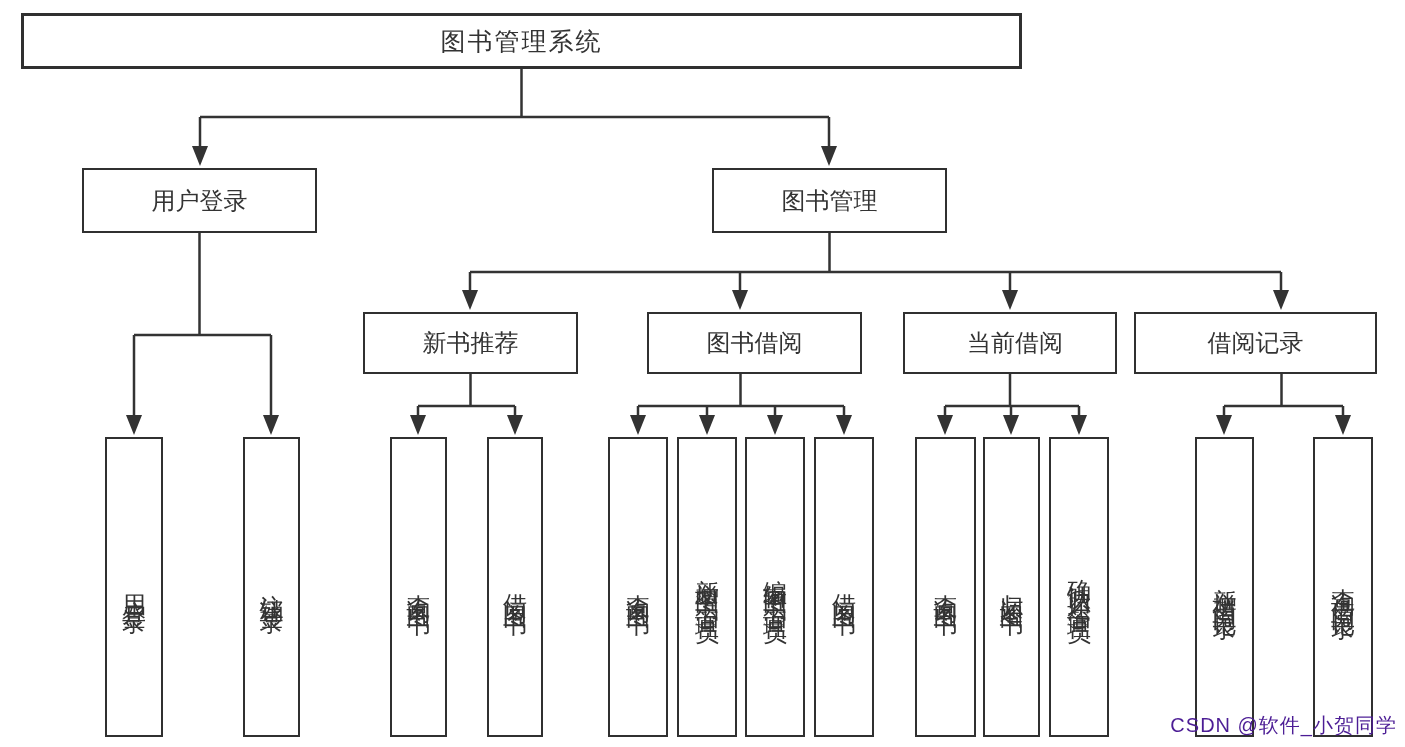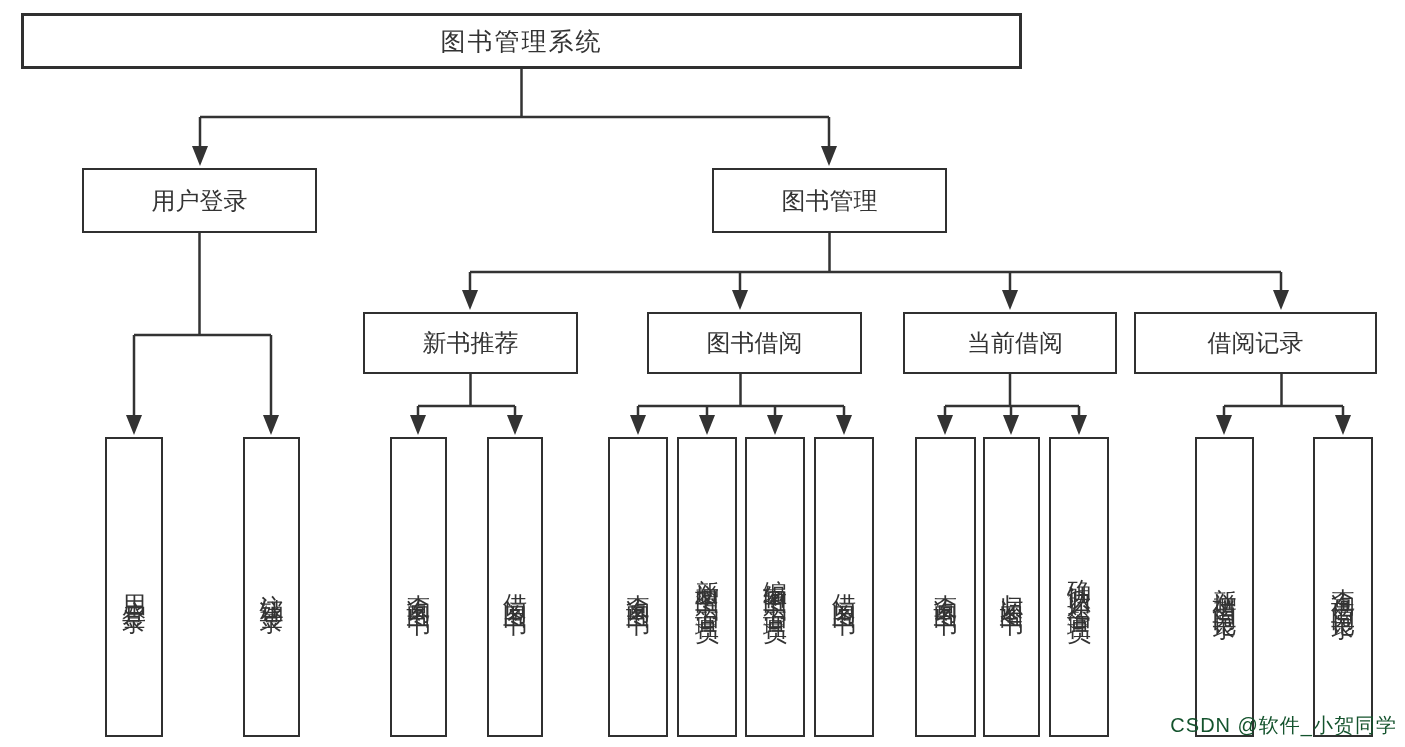--- a/index.html
+++ b/index.html
@@ -20,21 +20,21 @@
     position:absolute;box-sizing:border-box;z-index:2;
     background:#ffffff;border:2.5px solid #303030;
     display:flex;align-items:center;justify-content:center;
   }
   .leaf span{
     writing-mode:vertical-rl;text-orientation:mixed;
     font-size:24px;color:#333333;letter-spacing:6px;line-height:1;
   }
   .watermark{
     position:absolute;z-index:3;right:8px;top:712px;
-    font-size:20px;color:#14532d;letter-spacing:1px;white-space:nowrap;
+    font-size:20px;color:#4c1d95;letter-spacing:1px;white-space:nowrap;
   }
 </style>
 </head>
 <body>
 
 <div class="stage">
 
   <svg class="wires" width="1405" height="747" viewBox="0 0 1405 747">
 
     <path d="M521.5 69 V117 M200 117 H829"></path>

